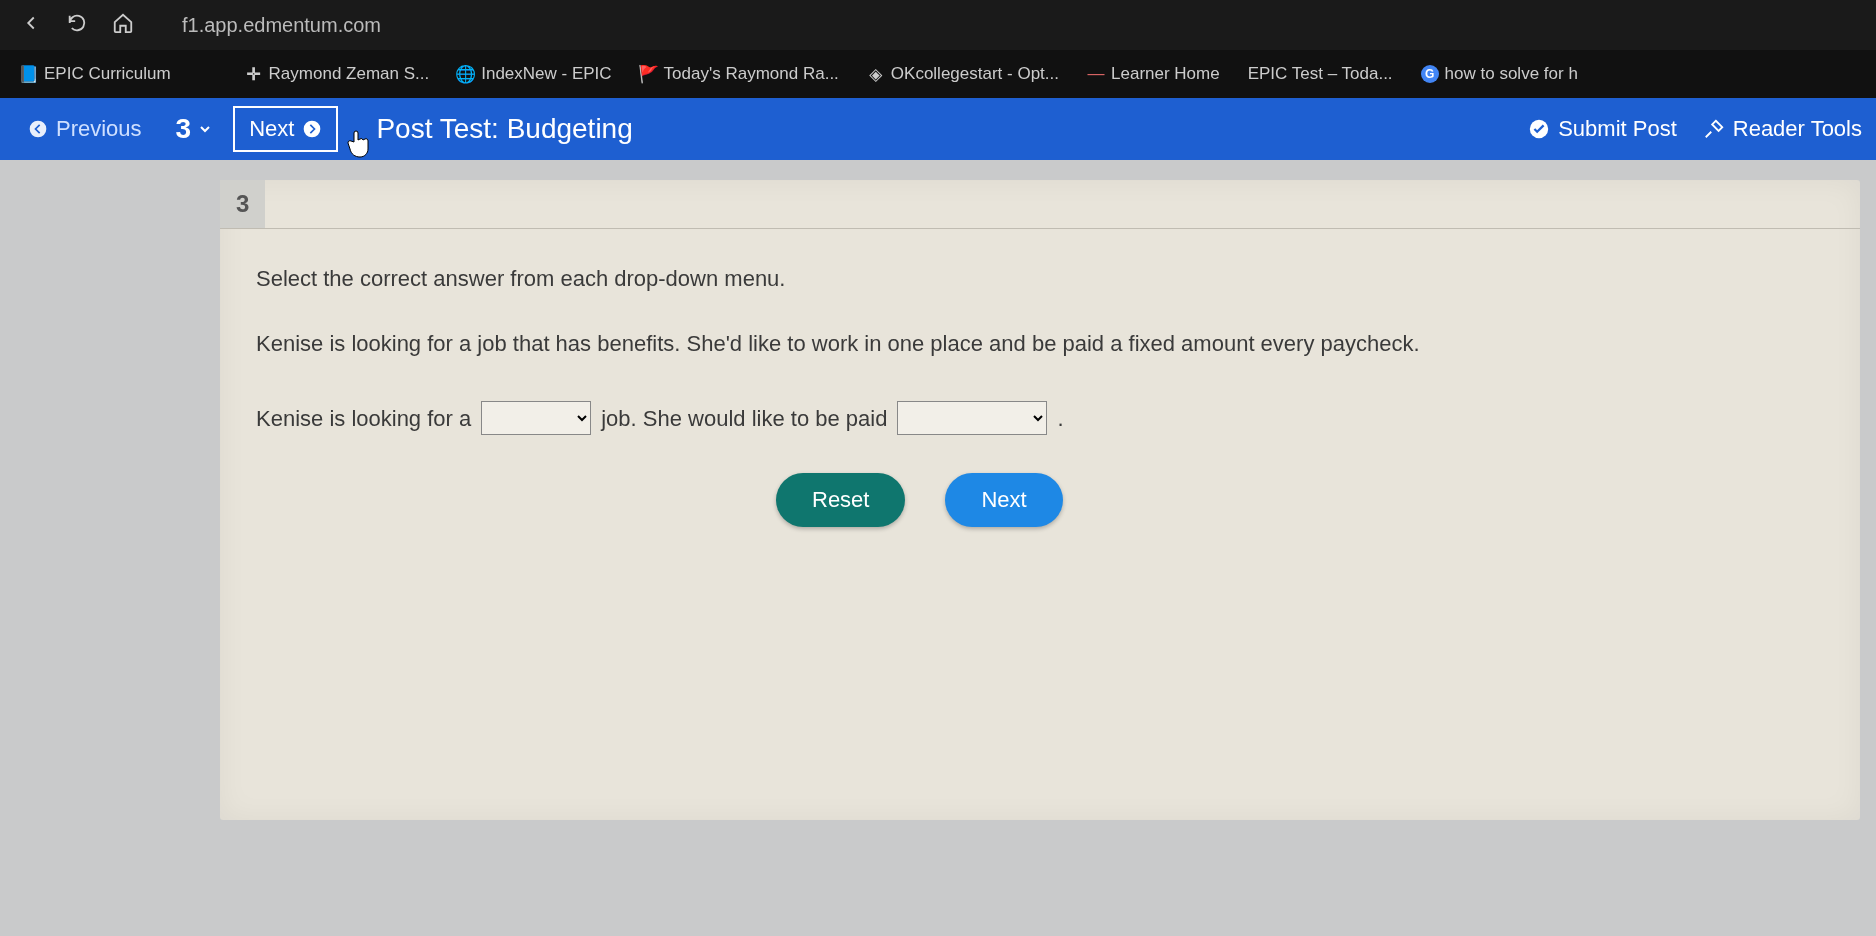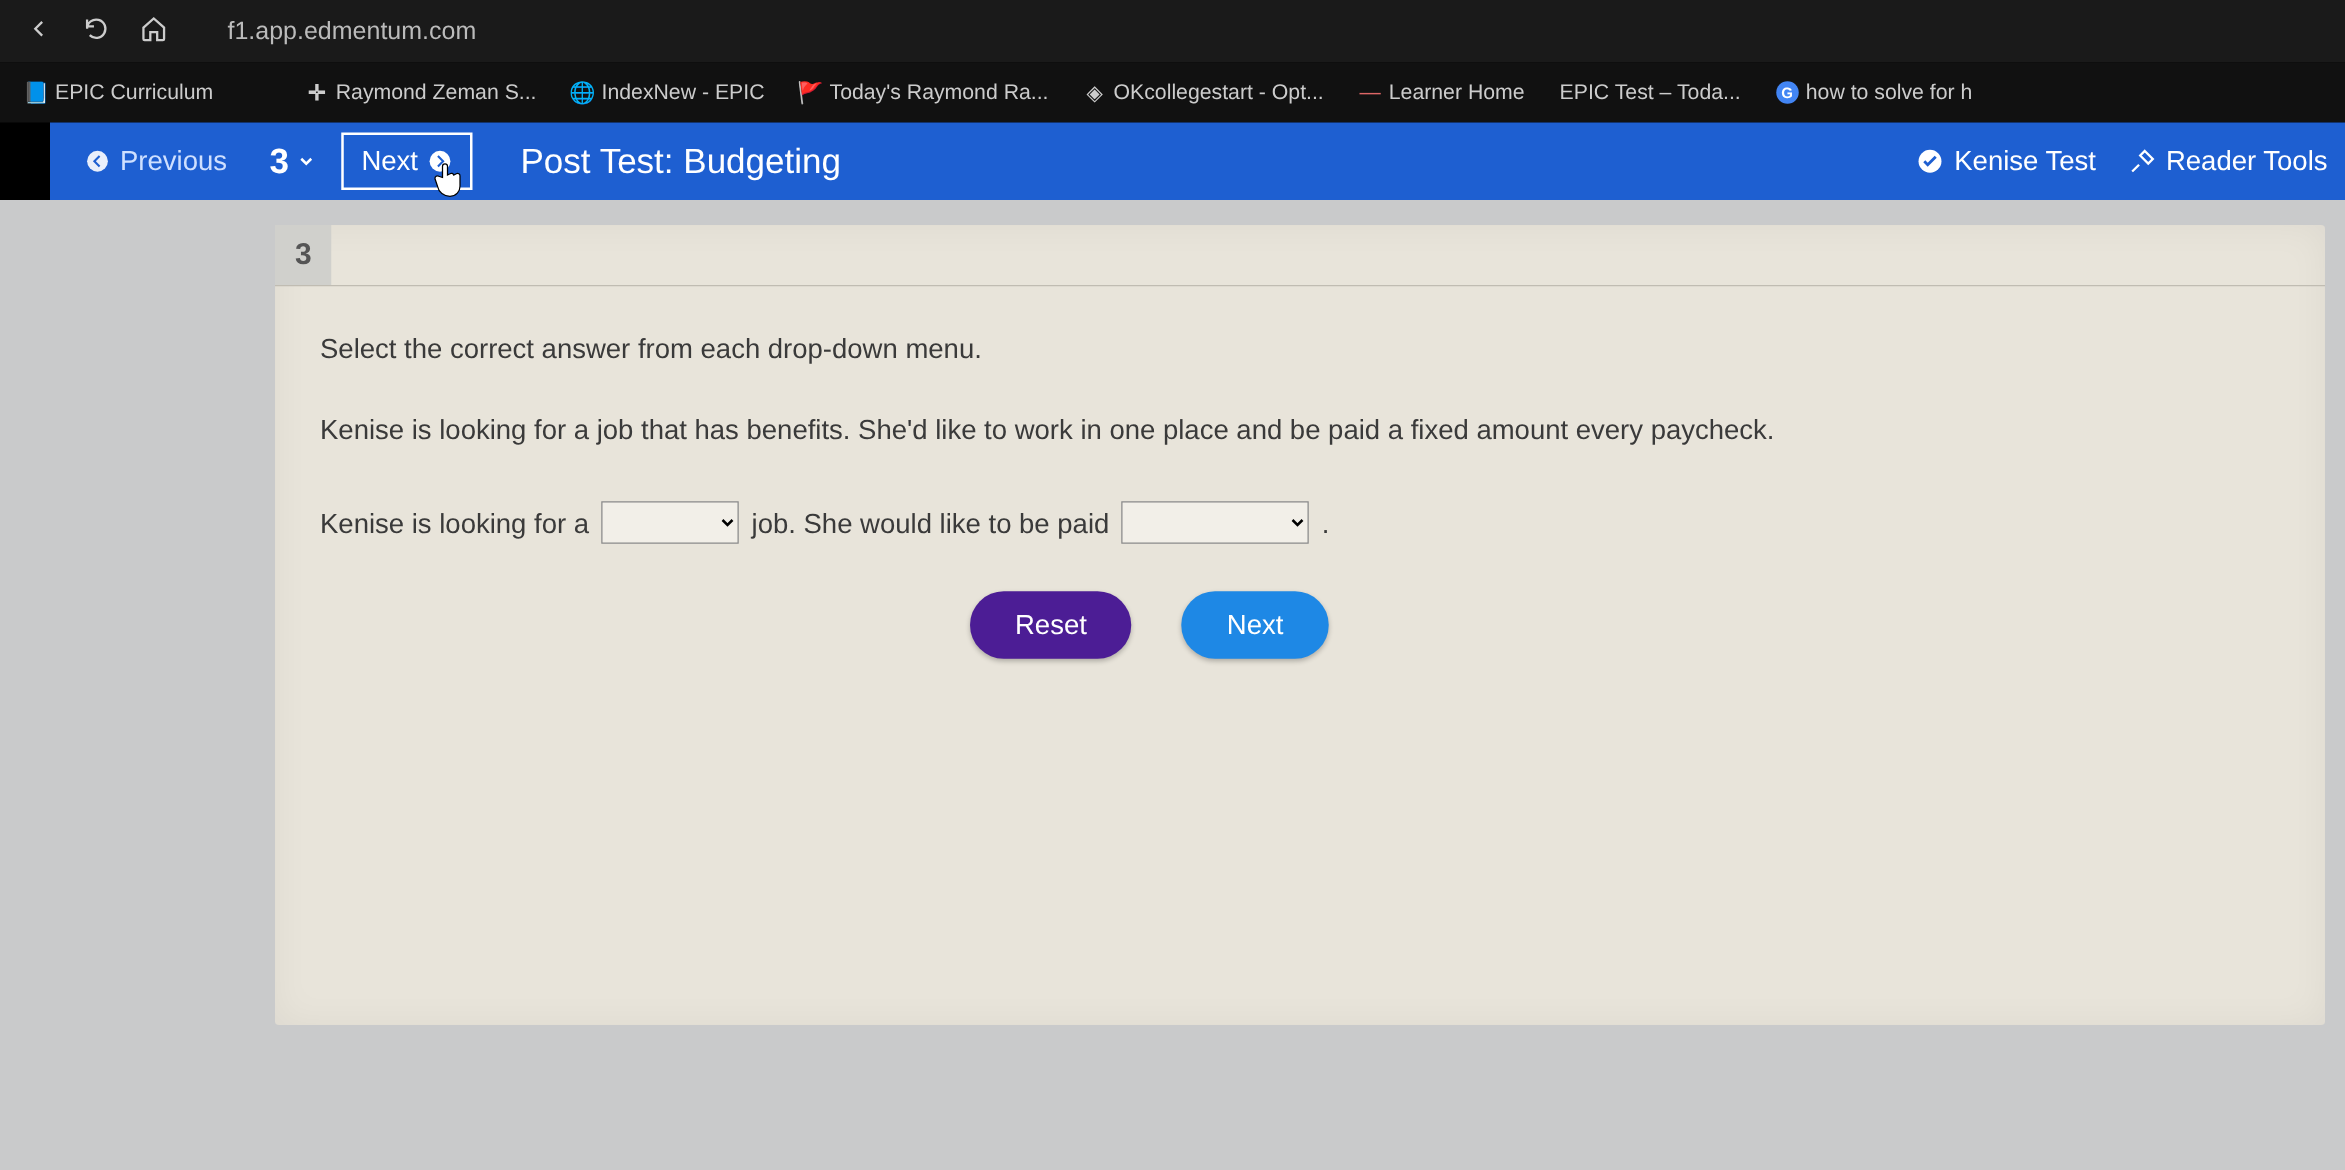--- a/index.html
+++ b/index.html
@@ -37,21 +37,20 @@
     .grid-icon { display:grid; grid-template-columns: repeat(2,7px); grid-template-rows: repeat(2,7px); gap:2px;}
     .grid-icon span { background:#ccc; }
     .app-header {
       background: #1e5fd1;
       color: #fff;
       display: flex;
       align-items: center;
       height: 62px;
       padding: 0 14px;
       gap: 8px;
-      margin-left: 40px;
     }
     .hdr-btn {
       display: flex;
       align-items: center;
       gap: 8px;
       padding: 8px 14px;
       font-size: 22px;
       color: #cfe0ff;
       cursor: pointer;
       background: transparent;
@@ -101,21 +100,21 @@
     .btn-row { display:flex; gap: 40px; justify-content: flex-start; padding-left: 520px; }
     .pill-btn {
       border: none;
       border-radius: 28px;
       padding: 14px 36px;
       font-size: 22px;
       color: #fff;
       cursor: pointer;
       box-shadow: 0 2px 4px rgba(0,0,0,0.25);
     }
-    .pill-btn.reset { background: #4c1d95; }
+    .pill-btn.reset { background: #0f766e; }
     .pill-btn.next { background: #1e88e5; }
     .cursor-hand {
       position: absolute;
       left: 346px;
       top: 128px;
       pointer-events: none;
     }
   </style>
 </head>
 <body>
@@ -205,21 +204,21 @@
       </svg>
   </button>
   <div class="page-title">Post Test: Budgeting</div>
   <div class="spacer"></div>
   <div class="hdr-right">
     <div class="hdr-link">
       <svg width="22" height="22" viewBox="0 0 24 24">
           <circle cx="12" cy="12" r="10" fill="#fff"></circle>
           <path d="M7 12l3 3 7-7" stroke="#1e5fd1" stroke-width="2.5" fill="none"></path>
         </svg>
-      <span>Kenise Test</span>
+      <span>Submit Post</span>
     </div>
     <div class="hdr-link">
       <svg width="22" height="22" viewBox="0 0 24 24">
           <path d="M14 3l7 7-4 4-7-7zM3 21l6-6" stroke="#fff" stroke-width="2" fill="none"></path>
         </svg>
       <span>Reader Tools</span>
     </div>
   </div>
 </div>
 

